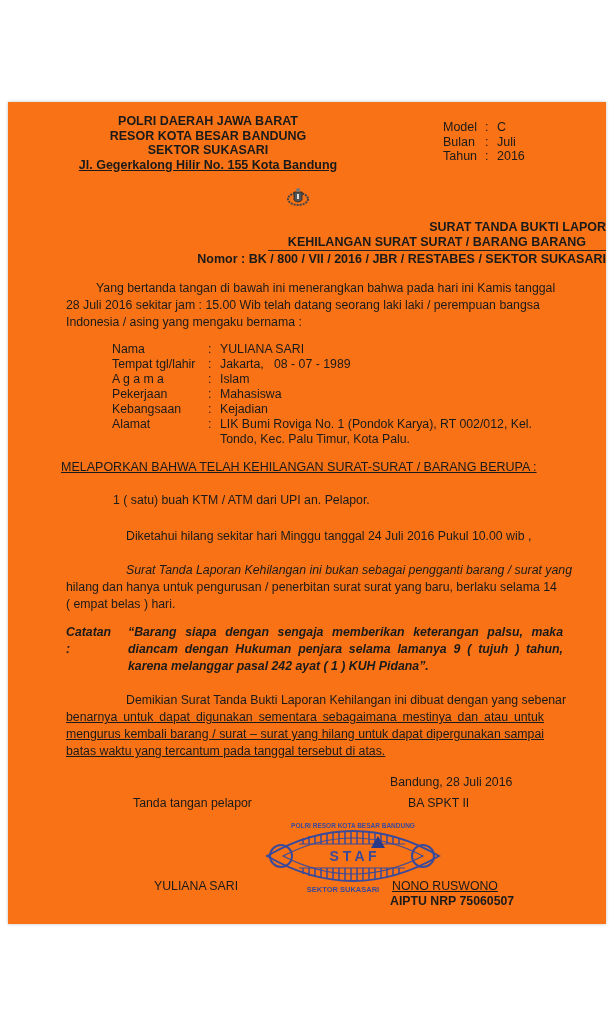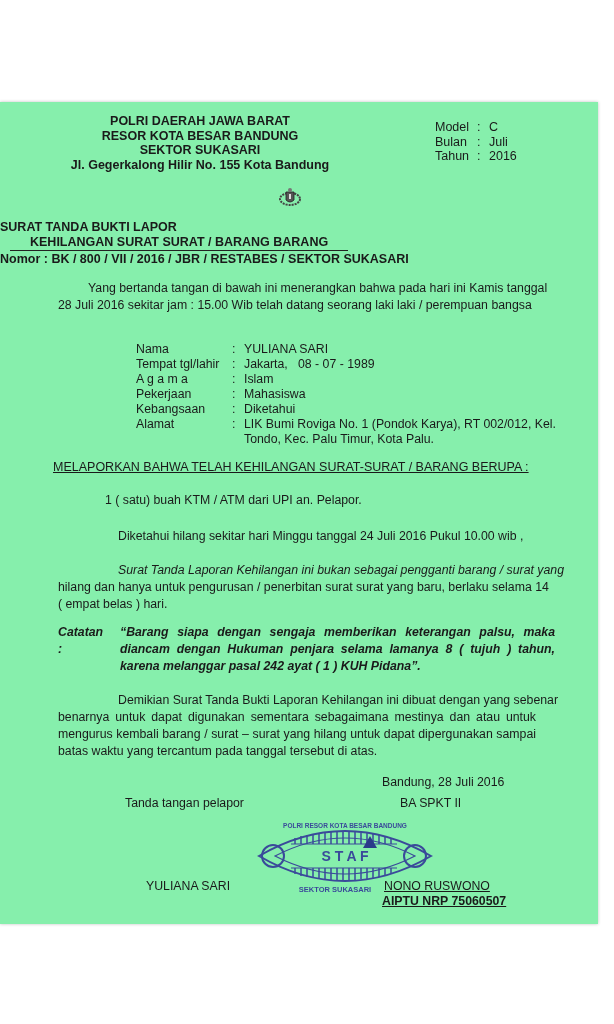--- a/index.html
+++ b/index.html
@@ -1,36 +1,36 @@
 <!DOCTYPE html>
 <html><head>
   <meta charset="utf-8">
   <style>
     html, body { margin: 0; padding: 0; background: #ffffff; }
     body { width: 614px; height: 1024px; position: relative; overflow: hidden;
            font-family: "Liberation Sans", sans-serif; color: #1a1a1a; }
-    .page { position: absolute; left: 0; top: 102px; width: 598px; height: 822px;
-            background: #86efac; box-shadow: 0 0 3px rgba(0,0,0,0.25); }
+    .page { position: absolute; left: 8px; top: 102px; width: 598px; height: 822px;
+            background: #f97316; box-shadow: 0 0 3px rgba(0,0,0,0.25); }
     .abs { position: absolute; white-space: nowrap; }
     .hdr { position: absolute; left: 88px; top: 12px; width: 224px; text-align: center;
            font-weight: bold; font-size: 12.5px; line-height: 14.5px; }
-    .hdr .u { }
+    .hdr .u { text-decoration: underline; }
     .model { position: absolute; left: 435px; top: 18px; font-size: 12.5px; line-height: 14.5px; }
     .model .row { display: flex; }
     .model .k { width: 42px; }
     .model .c { width: 12px; }
     .emblem { position: absolute; left: 278px; top: 85px; width: 24px; height: 20px; }
-    .title { position: absolute; left: 0; width: 598px; text-align: left; font-weight: bold; font-size: 12.5px; }
+    .title { position: absolute; left: 0; width: 598px; text-align: right; font-weight: bold; font-size: 12.5px; }
     .t1 { top: 118px; }
     .t2 { top: 133px; }
     .t2 span { display: inline-block; border-bottom: 1.5px solid #222; padding: 0 20px 1px 20px; margin-left: 10px; }
     .t3 { top: 150px; }
     .para { position: absolute; font-size: 12.3px; line-height: 17px; text-align: justify; }
     .ident { position: absolute; left: 104px; top: 240px; font-size: 12.3px; line-height: 15px; }
-    .ident .row { display: flex; margin-left: 32px; }
+    .ident .row { display: flex; }
     .ident .k { width: 96px; }
     .ident .c { width: 12px; }
     .ident .v { width: 340px; white-space: normal; }
     .heading2 { position: absolute; left: 53px; top: 358px; font-weight: normal; font-size: 12.5px; text-decoration: underline; }
     .note { position: absolute; left: 58px; top: 522px; font-weight: bold; font-style: italic; font-size: 12.3px; line-height: 17px; }
     .note .lbl { position: absolute; left: 0; top: 0; }
     .note .txt { position: absolute; left: 62px; top: 0; width: 435px; text-align: justify; }
     .sig-name-u { text-decoration: underline; }
     .stamp { position: absolute; left: 255px; top: 712px; width: 180px; height: 84px; }
   </style>
@@ -70,20 +70,21 @@
     <rect x="11" y="7" width="2" height="5" fill="#ddd"></rect>
     <circle cx="12" cy="3" r="2" fill="#777"></circle>
   </svg>
 
   <div class="title t1">SURAT TANDA BUKTI LAPOR</div>
   <div class="title t2"><span>KEHILANGAN SURAT SURAT / BARANG BARANG</span></div>
   <div class="title t3">Nomor : BK / 800 / VII / 2016 / JBR / RESTABES / SEKTOR SUKASARI</div>
 
   <div class="para" style="left:88px;top:178px;">Yang bertanda tangan di bawah ini menerangkan bahwa pada hari ini Kamis tanggal</div>
   <div class="para abs" style="left:58px;top:195px;">28 Juli 2016 sekitar jam : 15.00 Wib  telah datang seorang laki laki / perempuan bangsa</div>
+  <div class="para abs" style="left:58px;top:212px;">Indonesia / asing yang mengaku bernama :</div>
 
   <div class="ident">
     <div class="row">
         <span class="k">Nama</span>
         <span class="c">:</span>
         <span class="v">YULIANA SARI</span>
       </div>
     <div class="row">
         <span class="k">Tempat tgl/lahir</span>
         <span class="c">:</span>
@@ -95,45 +96,45 @@
         <span class="v">Islam</span>
       </div>
     <div class="row">
         <span class="k">Pekerjaan</span>
         <span class="c">:</span>
         <span class="v">Mahasiswa</span>
       </div>
     <div class="row">
         <span class="k">Kebangsaan</span>
         <span class="c">:</span>
-        <span class="v">Diketahui</span>
+        <span class="v">Kejadian</span>
       </div>
     <div class="row">
         <span class="k">Alamat</span>
         <span class="c">:</span>
         <span class="v" style="width:330px;">LIK Bumi Roviga No. 1 (Pondok Karya), RT 002/012, Kel. Tondo, Kec. Palu Timur, Kota Palu.</span>
       </div>
   </div>
 
   <div class="heading2">MELAPORKAN BAHWA TELAH KEHILANGAN SURAT-SURAT / BARANG BERUPA :</div>
 
   <div class="para abs" style="left:105px;top:390px;">1 ( satu) buah KTM / ATM dari UPI an. Pelapor.</div>
 
   <div class="para abs" style="left:118px;top:426px;">Diketahui hilang sekitar hari Minggu  tanggal 24 Juli 2016 Pukul 10.00 wib ,</div>
   <div class="para abs" style="left:118px;top:460px;font-style:italic;">Surat Tanda Laporan Kehilangan ini bukan sebagai pengganti barang / surat yang</div>
   <div class="para abs" style="left:58px;top:477px;">hilang dan hanya untuk pengurusan / penerbitan surat surat yang baru, berlaku selama 14</div>
   <div class="para abs" style="left:58px;top:494px;">( empat belas ) hari.</div>
 
   <div class="note">
     <span class="lbl">Catatan :</span>
-    <div class="txt">“Barang siapa dengan sengaja memberikan keterangan palsu, maka diancam dengan Hukuman penjara selama lamanya 8 ( tujuh ) tahun, karena melanggar pasal 242 ayat ( 1 ) KUH Pidana”.</div>
+    <div class="txt">“Barang siapa dengan sengaja memberikan keterangan palsu, maka diancam dengan Hukuman penjara selama lamanya 9 ( tujuh ) tahun, karena melanggar pasal 242 ayat ( 1 ) KUH Pidana”.</div>
   </div>
 
   <div class="para abs" style="left:118px;top:590px;">Demikian Surat Tanda Bukti Laporan Kehilangan ini dibuat dengan yang sebenar</div>
-  <div class="para" style="left:58px;top:607px;width:478px;">benarnya untuk dapat digunakan sementara sebagaimana mestinya dan atau untuk mengurus kembali barang / surat – surat yang hilang untuk dapat dipergunakan sampai batas waktu yang tercantum pada tanggal tersebut di atas.</div>
+  <div class="para" style="left:58px;top:607px;width:478px;text-decoration:underline;">benarnya untuk dapat digunakan sementara sebagaimana mestinya dan atau untuk mengurus kembali barang / surat – surat yang hilang untuk dapat dipergunakan sampai batas waktu yang tercantum pada tanggal tersebut di atas.</div>
 
   <div class="para abs" style="left:382px;top:672px;">Bandung, 28 Juli 2016</div>
   <div class="para abs" style="left:125px;top:693px;">Tanda tangan pelapor</div>
   <div class="para abs" style="left:400px;top:693px;">BA SPKT II</div>
 
   <svg class="stamp" viewBox="0 0 180 84">
     <g fill="none" stroke="#3a4a9a" stroke-width="2">
       <path d="M4 42 Q90 -8 176 42 Q90 92 4 42 Z"></path>
       <path d="M20 42 Q90 6 160 42 Q90 78 20 42 Z" stroke-width="1.2"></path>
       <circle cx="18" cy="42" r="11"></circle>
@@ -144,15 +145,15 @@
       <path d="M40 54 V60 M46 54 V62 M52 54 V63 M58 54 V64 M64 54 V65 M70 54 V65 M76 54 V66 M82 54 V66 M88 54 V66 M94 54 V66 M100 54 V66 M106 54 V65 M112 54 V65 M118 54 V64 M124 54 V63 M130 54 V62 M136 54 V60" stroke-width="1.5"></path>
     </g>
     <text x="90" y="47" text-anchor="middle" font-family="Liberation Sans, sans-serif" font-weight="bold" font-size="14" fill="#3a4a9a">S T A F</text>
     <text x="90" y="14" text-anchor="middle" font-family="Liberation Sans, sans-serif" font-weight="bold" font-size="6.5" fill="#3a4a9a">POLRI RESOR KOTA BESAR BANDUNG</text>
     <text x="80" y="78" text-anchor="middle" font-family="Liberation Sans, sans-serif" font-weight="bold" font-size="7.5" fill="#3a4a9a">SEKTOR  SUKASARI</text>
     <path d="M115 22 L122 34 L108 34 Z" fill="#2a3a8a"></path>
   </svg>
 
   <div class="para abs" style="left:146px;top:776px;">YULIANA SARI</div>
   <div class="para abs sig-name-u" style="left:384px;top:776px;font-weight:normal;">NONO  RUSWONO</div>
-  <div class="para abs" style="left:382px;top:791px;font-weight:bold;text-decoration:underline;">AIPTU NRP 75060507</div>
+  <div class="para abs" style="left:382px;top:791px;font-weight:bold;">AIPTU NRP 75060507</div>
 
 </div>
 
 </body></html>

